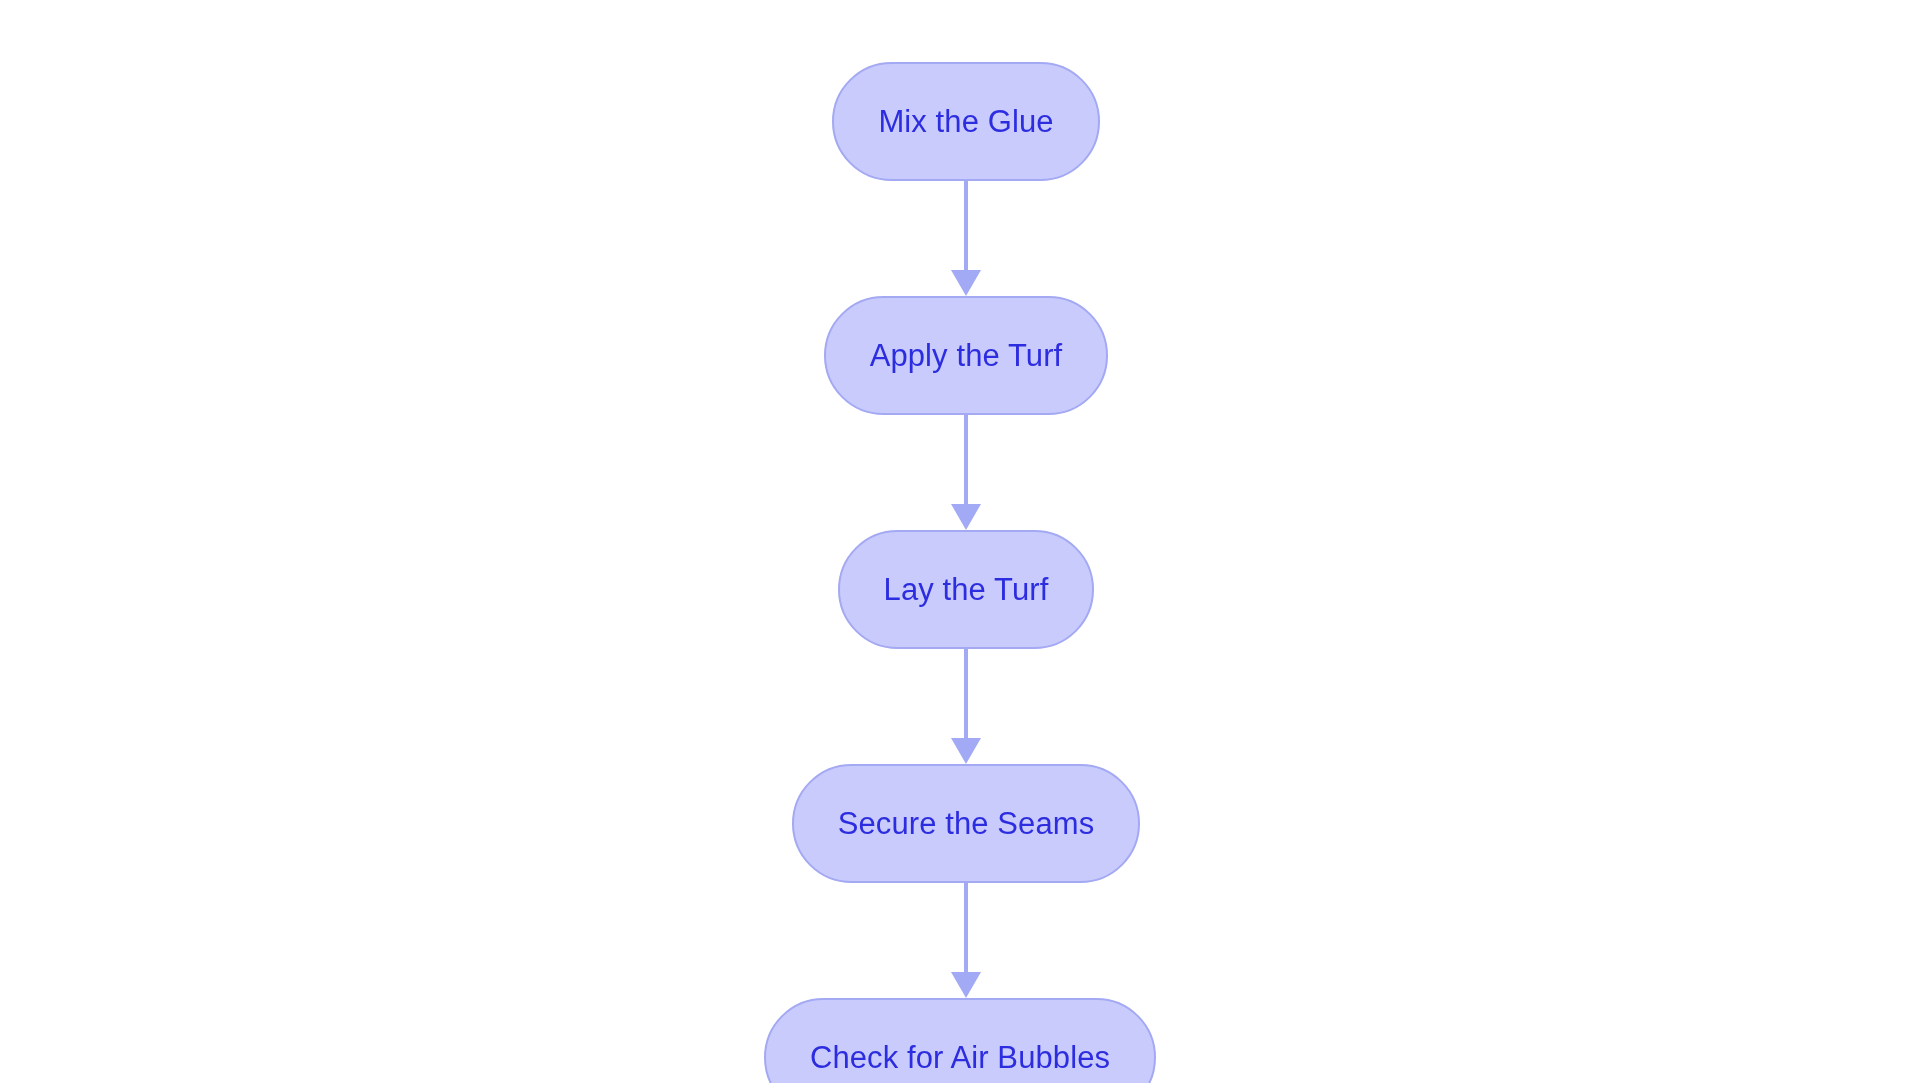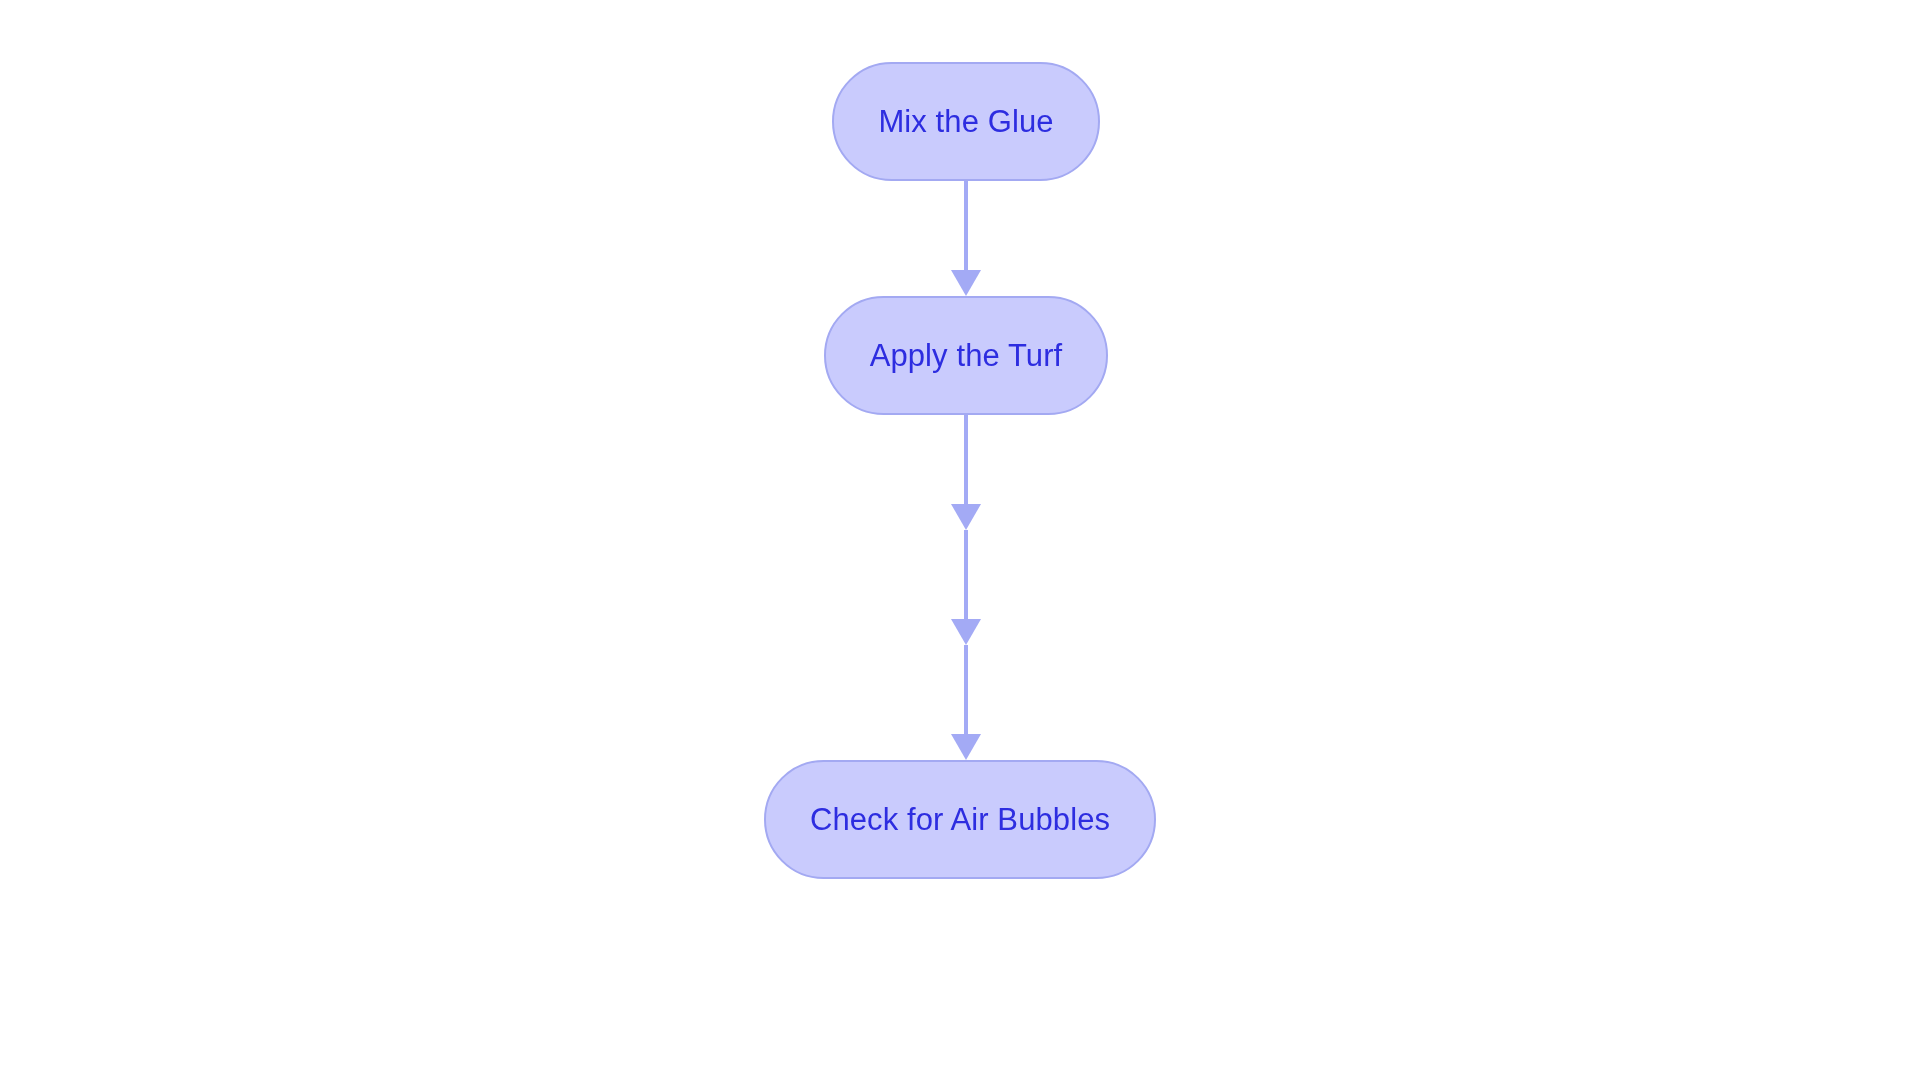--- a/index.html
+++ b/index.html
@@ -113,26 +113,32 @@
 
     <div class="flow-node node-2">
       <span class="flow-node-label">Apply the Turf</span>
     </div>
 
     <div class="flow-connector conn-2">
       <div class="connector-line"></div>
       <div class="connector-arrowhead"></div>
     </div>
 
+    <div class="flow-node node-3">
+      <span class="flow-node-label">Lay the Turf</span>
+    </div>
 
     <div class="flow-connector conn-3">
       <div class="connector-line"></div>
       <div class="connector-arrowhead"></div>
     </div>
 
+    <div class="flow-node node-4">
+      <span class="flow-node-label">Secure the Seams</span>
+    </div>
 
     <div class="flow-connector conn-4">
       <div class="connector-line"></div>
       <div class="connector-arrowhead"></div>
     </div>
 
     <div class="flow-node node-5">
       <span class="flow-node-label">Check for Air Bubbles</span>
     </div>
 

